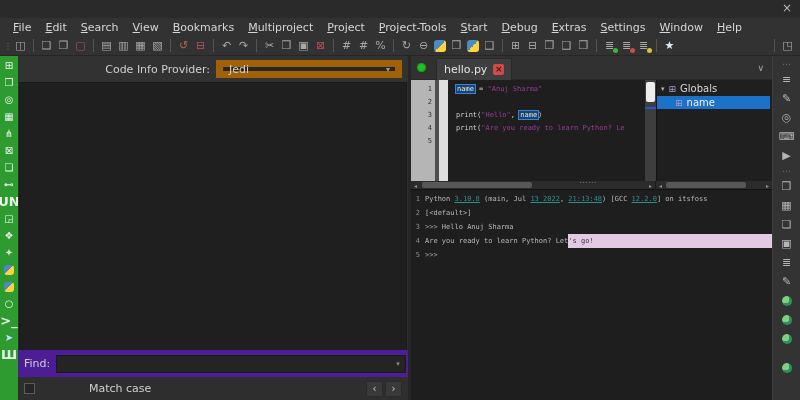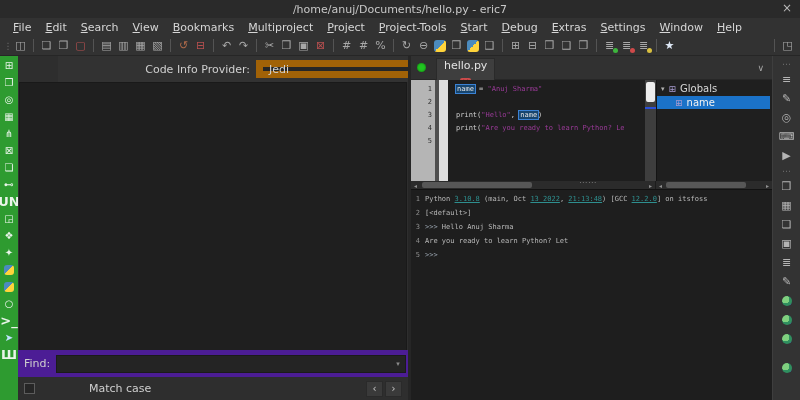--- a/index.html
+++ b/index.html
@@ -40,21 +40,21 @@
   
   .lstrip { position:absolute; left:0; top:56px; width:18px; height:344px; background:#2e9b30;
     display:flex; flex-direction:column; align-items:stretch; padding-top:1px; }
   .lsi { height:17px; display:flex; align-items:center; justify-content:center;
     color:rgba(255,255,255,.9); font-size:10px; }
   .lsi.txt { font-size:13px; font-weight:bold; letter-spacing:0; }
   .lsi.blue { color:#bfe3ff; }
   
   .leftpanel { position:absolute; left:18px; top:56px; width:390px; height:344px; background:#2e2e2e; }
   .cip-row { position:absolute; left:0; top:0; width:390px; height:26px; background:#323232;
-    display:flex; align-items:center; justify-content:flex-end; padding-right:6px; font-size:11px;margin-left:40px; }
+    display:flex; align-items:center; justify-content:flex-end; padding-right:6px; font-size:11px; }
   .cip-label { color:#cfcfcf; margin-right:6px; }
   .combo { width:186px; height:18px; background:#262626; border:7px solid #a16207;
     display:flex; align-items:center; font-size:11px; color:#d2d2d2; padding-left:6px; position:relative; }
   .combo .arrow { position:absolute; right:5px; font-size:8px; color:#9a9a9a; }
   .docarea { position:absolute; left:1px; top:26px; width:388px; height:324px;
     background:#1f1f1f; border:1px solid #191919; }
   .find-row { position:absolute; left:0; top:294px; width:390px; height:27px; background:#4c1d95;
     display:flex; align-items:center; padding:8px 4px; font-size:11px; }
   .find-label { color:#cfcfcf; margin:0 6px 0 2px; }
   .find-input { flex:1; height:18px; background:#242424; border:1px solid #1b1b1b; color:#d0d0d0;
@@ -69,21 +69,21 @@
   .nav-btn { width:17px; height:16px; background:#3a3a3a; border:1px solid #2a2a2a; color:#c9c9c9;
     display:flex; align-items:center; justify-content:center; font-size:10px; }
   .vsplit { position:absolute; left:408px; top:56px; width:3px; height:344px; background:#262626; }
   
   .rightpanel { position:absolute; left:411px; top:56px; width:361px; height:344px; background:#1f1f1f; }
   .tabbar { position:absolute; left:0; top:0; width:361px; height:24px; background:#313131;
     border-bottom:1px solid #272727; display:flex; align-items:center; }
   .mod-dot { width:9px; height:9px; border-radius:50%; background:#21c521; margin:0 10px 0 6px;
     box-shadow:0 0 2px #0e5e0e inset; }
   .tab { height:22px; margin-top:2px; background:#3e3e3e; border:1px solid #2a2a2a; border-bottom:none;
-    display:flex; align-items:center; padding:0 7px; gap:6px;flex-direction:column; }
+    display:flex; align-items:center; padding:0 7px; gap:6px; }
   .tab-label { font-size:11px; color:#e2e2e2; }
   .tab-close { width:11px; height:11px; background:#cc4b4b; border-radius:2px; color:#551111;
     display:flex; align-items:center; justify-content:center; font-size:9px; font-weight:bold; line-height:1; }
   .tab-list-btn { margin-left:auto; margin-right:8px; color:#a8a8a8; font-size:9px; }
   
   .editor { position:absolute; left:0; top:24px; width:234px; height:101px; display:flex; }
   .gut-num { width:24px; background:#b5b5b5; color:#303030; font-family:"DejaVu Sans Mono",monospace;
     font-size:7px; text-align:right; padding:3px 3px 0 0; line-height:13px; }
   .gut-mark { width:4px; background:#4e4e4e; }
   .gut-fold { width:9px; background:#dedede; }
@@ -130,21 +130,20 @@
   .rsi.globe .g { width:10px; height:10px; border-radius:50%;
     background:radial-gradient(circle at 35% 35%, #7fd07f 0 40%, #2f8f5f 41% 75%, #2fa8b8 76%); }
   .rsi.gap { height:10px; }
 </style>
 </head>
 <body>
 
 <div id="app">
 
   <div class="titlebar">
-    <span>/home/anuj/Documents/hello.py - eric7</span>
     <span class="close">×</span>
   </div>
 
   <div class="menubar">
 
   <span class="menu-item">File</span>
       <span class="menu-item">Edit</span>
       <span class="menu-item">Search</span>
       <span class="menu-item">View</span>
       <span class="menu-item">Bookmarks</span>
@@ -325,33 +324,34 @@
             <span class="thumb" style="left:1px;width:80px;"></span>
           </span>
         <span class="arr">▸</span>
       </div>
     </div>
     <div class="split-dots">⋯⋯</div>
 
     <div class="console">
       <div class="crow">
         <span class="cnum">1</span>
-        <span><span>Python </span><span class="tok-num">3.10.8</span><span> (main, Oct </span><span class="tok-num">13 2022</span><span>, </span><span class="tok-num">21:13:48</span><span>) [GCC </span><span class="tok-num">12.2.0</span><span>] on itsfoss</span></span>
+        <span><span>Python </span><span class="tok-num">3.10.8</span><span> (main, Jul </span><span class="tok-num">13 2022</span><span>, </span><span class="tok-num">21:13:48</span><span>) [GCC </span><span class="tok-num">12.2.0</span><span>] on itsfoss</span></span>
       </div>
       <div class="crow">
         <span class="cnum">2</span>
         <span>[&lt;default&gt;]</span>
       </div>
       <div class="crow">
         <span class="cnum">3</span>
         <span><span class="tok-prompt">&gt;&gt;&gt; </span><span>Hello Anuj Sharma</span></span>
       </div>
       <div class="crow">
         <span class="cnum">4</span>
         <span>Are you ready to learn Python? Let</span>
+          <span class="sel">'s go!</span>
       </div>
       <div class="crow">
         <span class="cnum">5</span>
         <span class="tok-prompt">&gt;&gt;&gt;</span>
       </div>
     </div>
   </div>
 
   <div class="rstrip">
 

